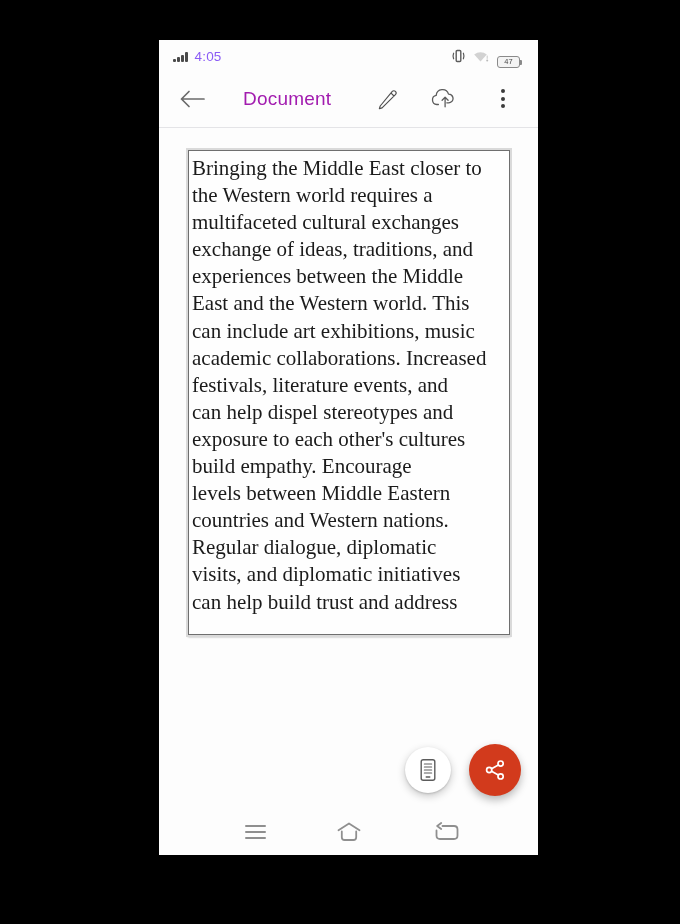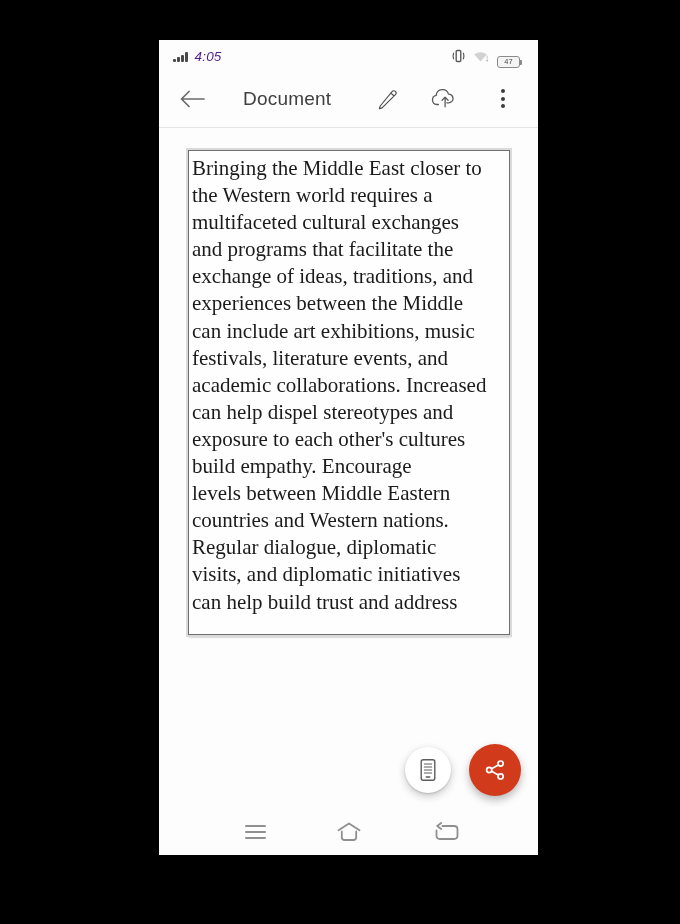--- a/index.html
+++ b/index.html
@@ -26,21 +26,21 @@
     display: flex; align-items: center; justify-content: space-between;
     padding: 2px 18px 0 14px;
   }
   .sb-left, .sb-right { display: flex; align-items: center; gap: 7px; }
   .signal-bars { display: flex; align-items: flex-end; gap: 1.5px; height: 11px; }
   .signal-bars i { display: block; width: 2.5px; background: #4a4a4a; border-radius: 1px; }
   .signal-bars i:nth-child(1) { height: 2.5px; }
   .signal-bars i:nth-child(2) { height: 4.5px; }
   .signal-bars i:nth-child(3) { height: 7px; }
   .signal-bars i:nth-child(4) { height: 10px; }
-  .sb-time { font-size: 13.5px; color: #4c1d95; letter-spacing: 0.2px; font-style: italic; }
+  .sb-time { font-size: 13.5px; color: #8b5cf6; letter-spacing: 0.2px; }
   .battery {
     position: relative;
     width: 23px; height: 12px;
     border: 1px solid #8a8a8a; border-radius: 3px;
     display: flex; align-items: center; justify-content: center;
     background: #f4f4f4;
     margin-top: 12px;
   }
   .battery::after {
     content: ""; position: absolute; right: -3px; top: 3px;
@@ -51,21 +51,21 @@
   
   .app-bar {
     position: absolute;
     left: 0; top: 30px; width: 100%; height: 58px;
     display: flex; align-items: center;
     padding: 0 18px 0 16px;
     background: #fdfdfd;
     border-bottom: 1px solid #e4e4e7;
   }
   .app-bar .title {
-    font-size: 19px; color: #404040; margin-left: 34px;
+    font-size: 19px; color: #a21caf; margin-left: 34px;
     letter-spacing: 0.2px;
   }
   .app-bar .spacer { flex: 1; }
   .icon-btn {
     width: 34px; height: 34px;
     display: flex; align-items: center; justify-content: center;
     cursor: pointer;
   }
   .icon-btn + .icon-btn { margin-left: 24px; }
   .kebab { display: flex; flex-direction: column; gap: 3.5px; align-items: center; }
@@ -192,26 +192,26 @@
           <i></i>
         </span>
     </div>
   </div>
 
   <div class="doc-paper">
     <div id="doc-text">
         <div class="doc-line">Bringing the Middle East closer to</div>
         <div class="doc-line">the Western world requires a</div>
         <div class="doc-line">multifaceted cultural exchanges</div>
-        <div class="doc-line">and programs that facilitate the</div>
         <div class="doc-line">exchange of ideas, traditions, and</div>
         <div class="doc-line">experiences between the Middle</div>
+        <div class="doc-line">East and the Western world. This</div>
         <div class="doc-line">can include art exhibitions, music</div>
+        <div class="doc-line">academic collaborations. Increased</div>
         <div class="doc-line">festivals, literature events, and</div>
-        <div class="doc-line">academic collaborations. Increased</div>
         <div class="doc-line">can help dispel stereotypes and</div>
         <div class="doc-line">exposure to each other's cultures</div>
         <div class="doc-line">build empathy. Encourage</div>
         <div class="doc-line">levels between Middle Eastern</div>
         <div class="doc-line">countries and Western nations.</div>
         <div class="doc-line">Regular dialogue, diplomatic</div>
         <div class="doc-line">visits, and diplomatic initiatives</div>
         <div class="doc-line">can help build trust and address</div>
       </div>
   </div>

